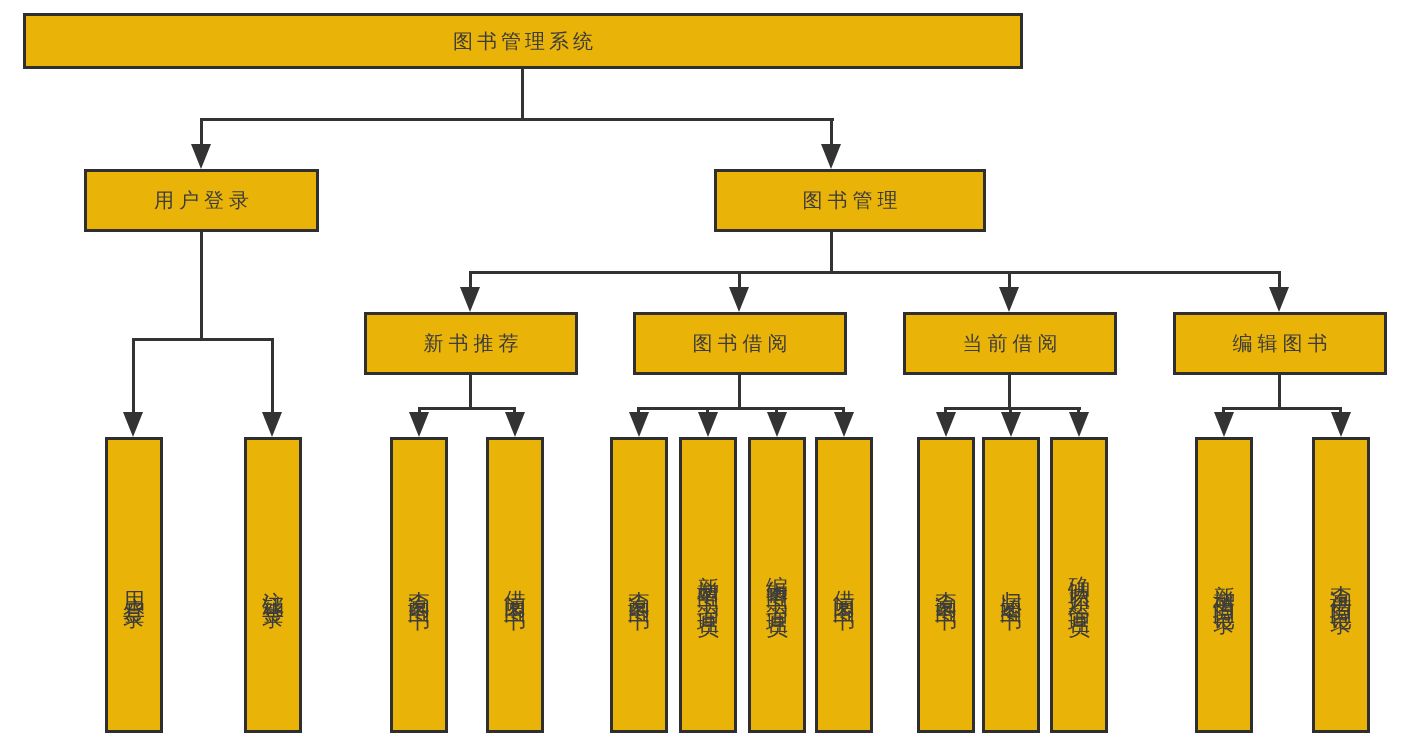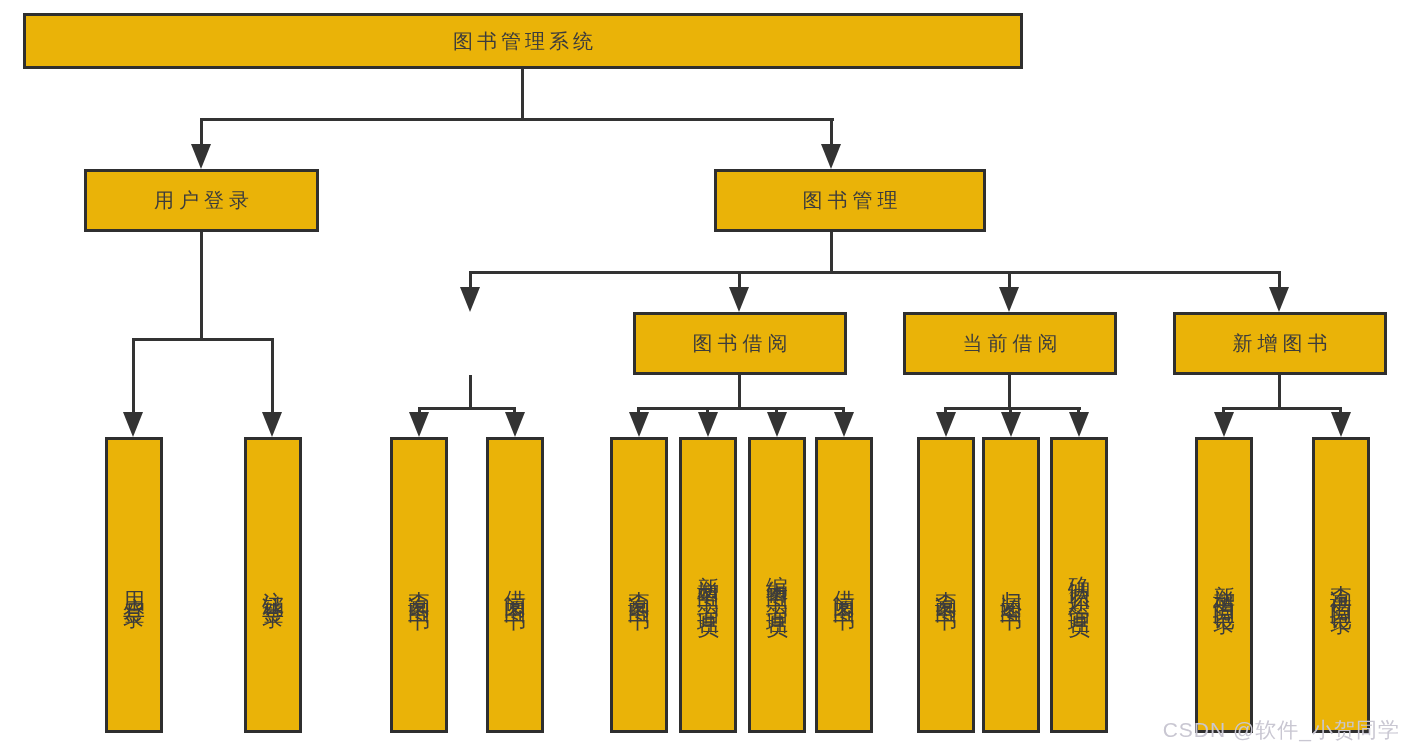--- a/index.html
+++ b/index.html
@@ -109,28 +109,31 @@
   <div class="ln" style="left:469px;top:271px;width:812px;height:3px"></div>
   <div class="ln" style="left:469px;top:274px;width:3px;height:16px"></div>
   <div class="ar" style="left:460px;top:287px"></div>
   <div class="ln" style="left:738px;top:274px;width:3px;height:16px"></div>
   <div class="ar" style="left:729px;top:287px"></div>
   <div class="ln" style="left:1008px;top:274px;width:3px;height:16px"></div>
   <div class="ar" style="left:999px;top:287px"></div>
   <div class="ln" style="left:1278px;top:274px;width:3px;height:16px"></div>
   <div class="ar" style="left:1269px;top:287px"></div>
 
+  <div class="box hnode" style="left:364px;top:312px;width:214px;height:63px">
+    <span>新书推荐</span>
+  </div>
   <div class="box hnode" style="left:903px;top:312px;width:214px;height:63px">
     <span>当前借阅</span>
   </div>
   <div class="box hnode" style="left:633px;top:312px;width:214px;height:63px">
     <span>图书借阅</span>
   </div>
   <div class="box hnode" style="left:1173px;top:312px;width:214px;height:63px">
-    <span>新增图书</span>
+    <span>编辑图书</span>
   </div>
 
   <div class="ln" style="left:469px;top:375px;width:3px;height:35px"></div>
   <div class="ln" style="left:418px;top:407px;width:98px;height:3px"></div>
   <div class="ln" style="left:418px;top:410px;width:3px;height:8px"></div>
   <div class="ar" style="left:409px;top:412px"></div>
   <div class="ln" style="left:513px;top:410px;width:3px;height:8px"></div>
   <div class="ar" style="left:505px;top:412px"></div>
 
   <div class="ln" style="left:738px;top:375px;width:3px;height:35px"></div>
@@ -197,15 +200,14 @@
     <span>确认归还（管理员）</span>
   </div>
 
   <div class="box vnode" style="left:1195px">
     <span>新增借阅记录</span>
   </div>
   <div class="box vnode" style="left:1312px">
     <span>查询借阅记录</span>
   </div>
 
-  <div class="watermark">CSDN @软件_小贺同学</div>
 
 </div>
 
 </body></html>

